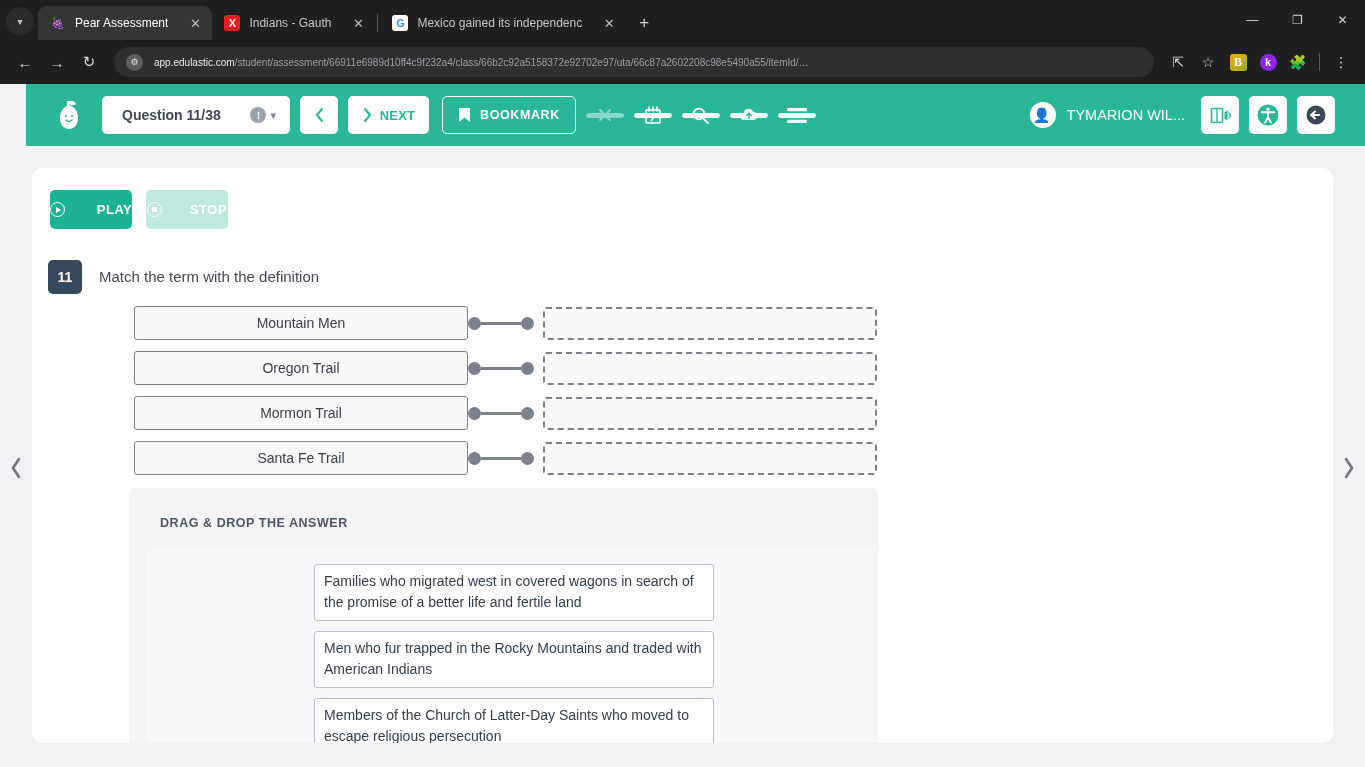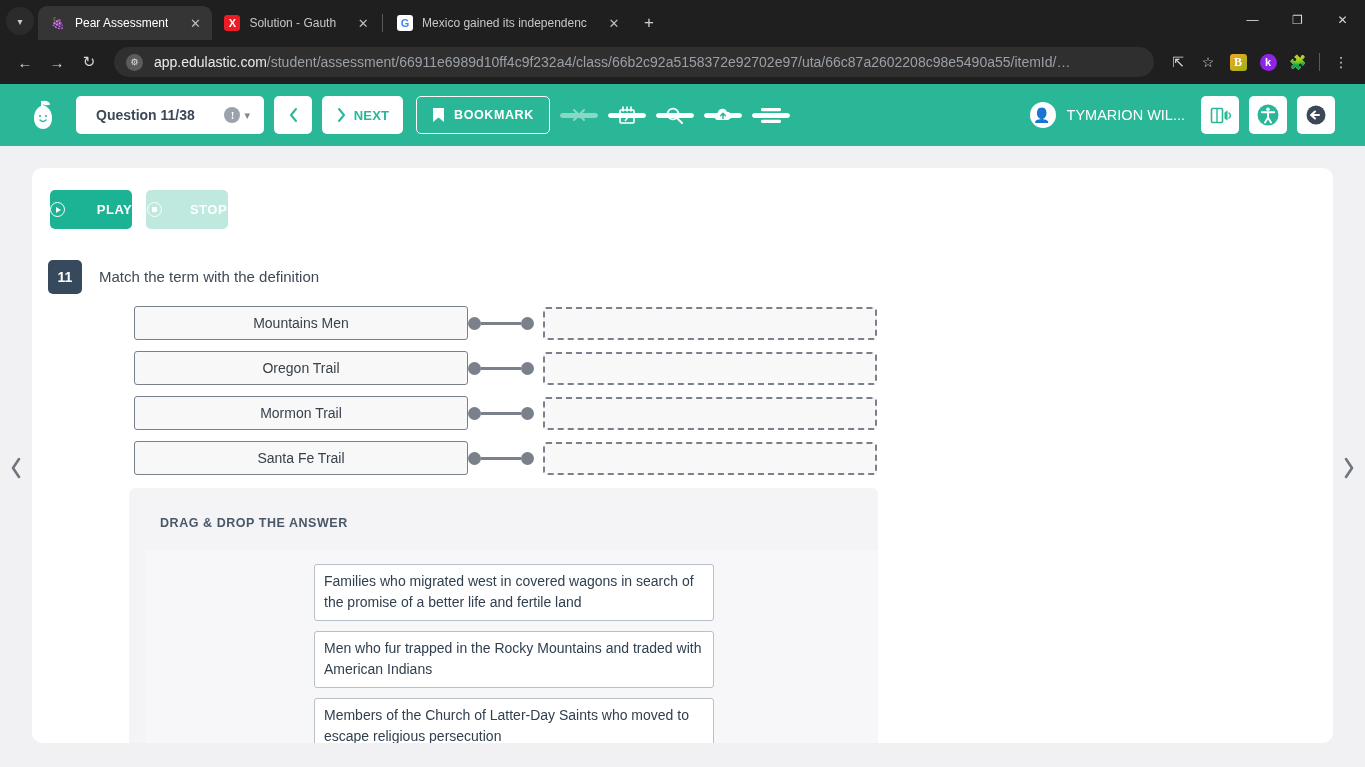--- a/index.html
+++ b/index.html
@@ -76,21 +76,21 @@
     flex: 1; height: 30px; background: #2f2f2f; border-radius: 16px;
     display: flex; align-items: center; padding: 0 12px;
     margin: 0 8px; overflow: hidden; cursor: text;
   }
   .omni-icon {
     width: 17px; height: 17px; border-radius: 50%; background: #5c5c5c;
     margin-right: 11px; flex: none; display: flex; align-items: center;
     justify-content: center; color: #e2e2e2; font-size: 9px;
   }
   .omni-url {
-    font-size: 14px; color: #9aa0a6; white-space: nowrap;
+    font-size: 10px; color: #9aa0a6; white-space: nowrap;
     overflow: hidden; text-overflow: ellipsis;
   }
   .omni-url .host { color: #e8eaed; }
   .tb-icon {
     width: 28px; height: 28px; display: flex; align-items: center;
     justify-content: center; color: #d5d5d5; font-size: 14px;
     border-radius: 50%; cursor: pointer; flex: none;
   }
   .ext-b {
     width: 17px; height: 17px; border-radius: 3px;
@@ -102,21 +102,21 @@
   .ext-k {
     width: 17px; height: 17px; border-radius: 50%; background: #8e24e8;
     color: #ffffff; font-size: 11px; font-weight: bold;
     display: flex; align-items: center; justify-content: center;
   }
   .tb-sep { width: 1px; height: 18px; background: #5a5a5a; margin: 0 5px; flex: none; }
 
   
   .app-header {
     height: 62px; background: #29b798; display: flex;
-    align-items: center; padding: 0 30px 0 28px;
+    align-items: center; padding: 0 30px 0 28px; margin-left: 26px;
   }
   .app-logo {
     width: 30px; height: 32px; flex: none; margin-right: 18px;
     display: flex; align-items: center; justify-content: center;
   }
   .qpill {
     height: 38px; background: #ffffff; border-radius: 5px;
     display: flex; align-items: center; padding: 0 14px 0 20px;
     min-width: 188px; justify-content: space-between; cursor: pointer;
   }
@@ -257,21 +257,21 @@
     <div class="tab-list-btn">▾</div>
 
     <div class="tab active">
       <span class="favicon fav-pear">🍇</span>
       <span class="tab-title">Pear Assessment</span>
       <span class="tab-close">✕</span>
     </div>
 
     <div class="tab">
       <span class="favicon fav-gauth">X</span>
-      <span class="tab-title">Solution - Gauth</span>
+      <span class="tab-title">Indians - Gauth</span>
       <span class="tab-close">✕</span>
     </div>
 
     <div class="tab-sep"></div>
 
     <div class="tab">
       <span class="favicon fav-google">G</span>
       <span class="tab-title">Mexico gained its independenc</span>
       <span class="tab-close">✕</span>
     </div>
@@ -450,21 +450,21 @@
     </div>
 
     <div class="q-row">
       <div class="q-badge">11</div>
       <div class="q-text">Match the term with the definition</div>
     </div>
 
     <div class="match-list">
 
       <div class="match-row">
-        <div class="term-box">Mountains Men</div>
+        <div class="term-box">Mountain Men</div>
         <div class="connector">
           <span class="dot"></span>
             <span class="line"></span>
             <span class="dot"></span>
         </div>
         <div class="drop-zone"></div>
       </div>
 
       <div class="match-row">
         <div class="term-box">Oregon Trail</div>

